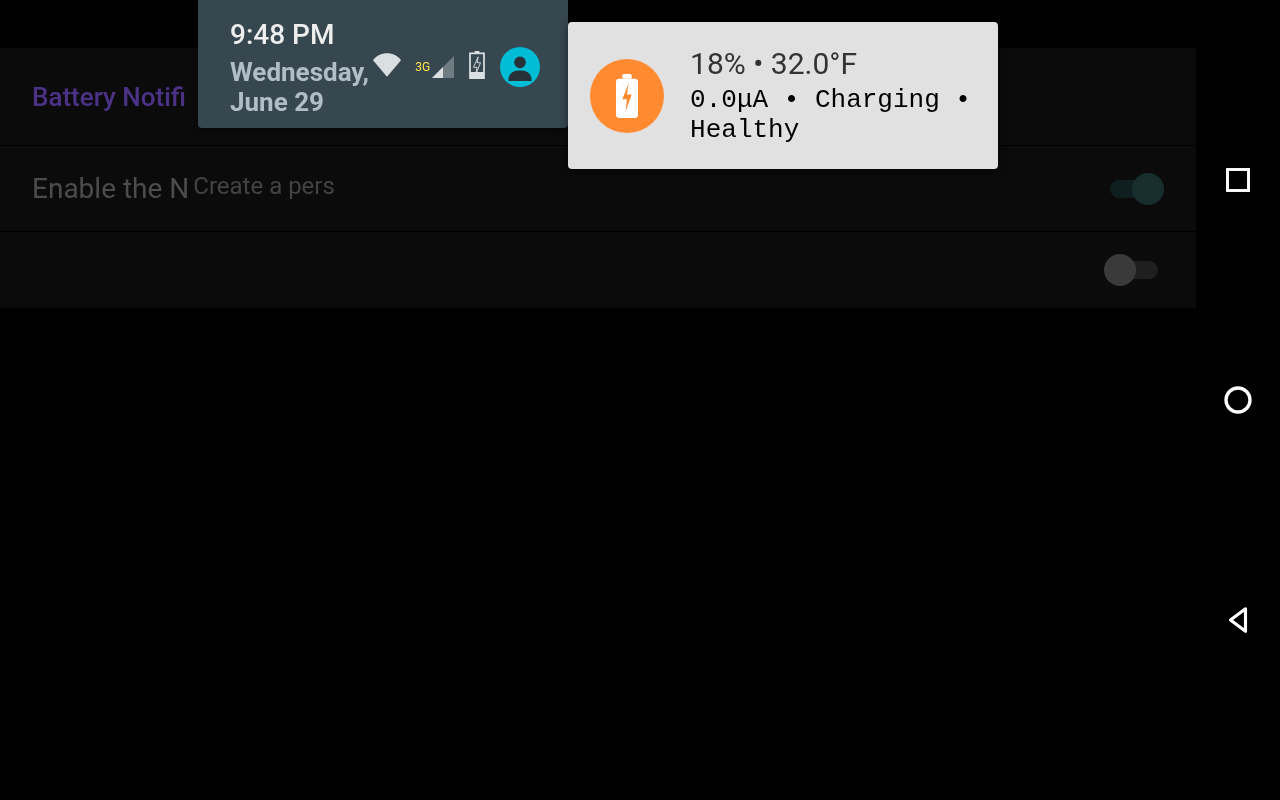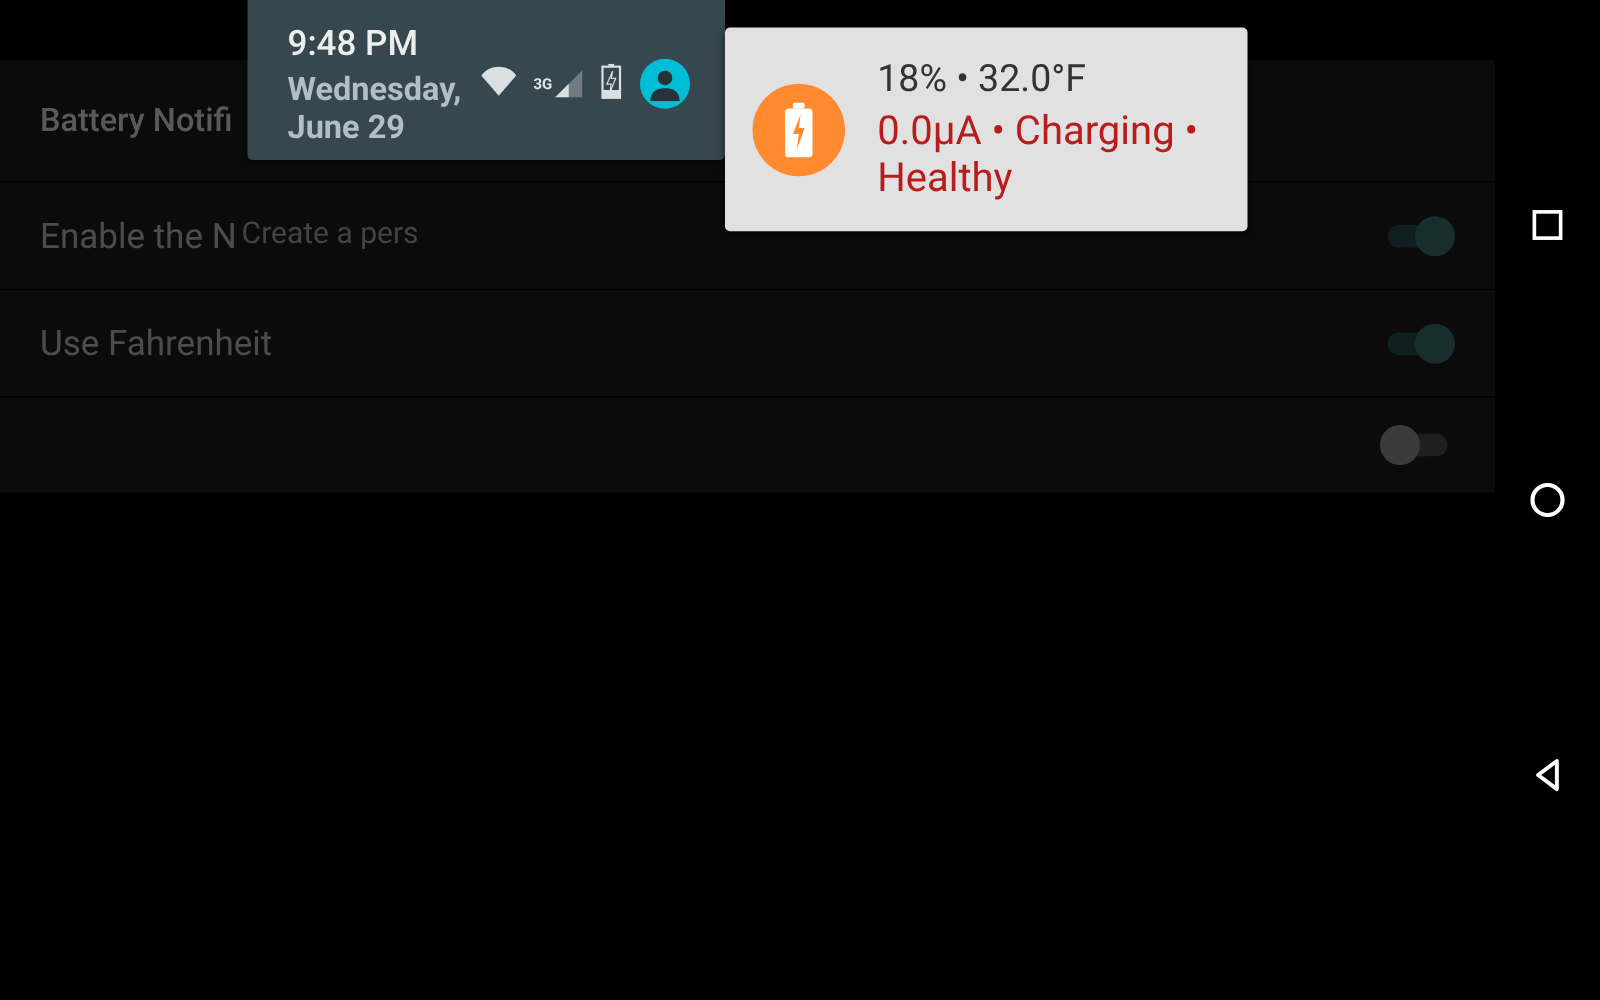--- a/index.html
+++ b/index.html
@@ -29,21 +29,21 @@
     background: #141414;
   }
   .settings-header {
     height: 98px;
     display: flex;
     align-items: center;
     padding-left: 32px;
     border-bottom: 1px solid #000;
   }
   .settings-header-title {
-    color: #a3a3a3;
+    color: #8b5cf6;
     font-size: 26px;
     font-weight: 500;
   }
   .setting-row {
     display: flex;
     align-items: center;
     justify-content: space-between;
     padding: 26px 32px;
     border-bottom: 1px solid #000;
   }
@@ -152,21 +152,21 @@
     height: 74px;
     border-radius: 50%;
     background: #ff8a30;
     display: flex;
     align-items: center;
     justify-content: center;
     flex-shrink: 0;
   }
   .notif-text { display: flex; flex-direction: column; gap: 4px; }
   .notif-title { color: #333333; font-size: 30px; }
-  .notif-sub   { color: #b91c1c; font-size: 32px; }
+  .notif-sub   { color: #000000; font-size: 26px; font-family: Liberation Mono, monospace; }
 
   
   .navbar {
     position: absolute;
     top: 0;
     right: 0;
     width: 84px;
     height: 800px;
     background: #000;
     display: flex;
@@ -196,29 +196,20 @@
       <div class="setting-text">
         <span class="setting-title">Enable the N</span>
         <span class="setting-subtitle">Create a pers</span>
       </div>
       <div class="toggle on">
         <div class="toggle-track"></div>
         <div class="toggle-thumb"></div>
       </div>
     </div>
 
-    <div class="setting-row">
-      <div class="setting-text">
-        <span class="setting-title">Use Fahrenheit</span>
-      </div>
-      <div class="toggle on">
-        <div class="toggle-track"></div>
-        <div class="toggle-thumb"></div>
-      </div>
-    </div>
 
     <div class="setting-row">
       <div class="setting-text">
       </div>
       <div class="toggle off">
         <div class="toggle-track"></div>
         <div class="toggle-thumb"></div>
       </div>
     </div>
   </div>
@@ -232,21 +223,21 @@
       <span class="shade-time">9:48 PM</span>
       <span class="shade-date">Wednesday, June 29</span>
     </div>
     <div class="shade-status-icons">
       <span class="status-icon">
         <svg width="28" height="24" viewBox="0 0 24 20">
             <path fill="#dadfe1" d="M12 20 L0 6 C3 2 7 0 12 0 C17 0 21 2 24 6 Z"></path>
           </svg>
       </span>
       <span class="status-icon" style="display:flex;align-items:center;">
-        <span style="font-size:12px;color:#e5e5e5;font-weight:700;margin-right:2px;">3G</span>
+        <span style="font-size:12px;color:#fde047;font-weight:400;margin-right:2px;">3G</span>
         <svg width="22" height="22" viewBox="0 0 20 20">
           <path fill="#dadfe1" d="M0 20 L20 0 L20 20 Z" fill-opacity="0.35"></path>
           <path fill="#dadfe1" d="M0 20 L10 10 L10 20 Z"></path>
         </svg>
       </span>
       <span class="status-icon">
         <svg width="18" height="28" viewBox="0 0 14 24">
           <rect x="5" y="0" width="4" height="2" fill="#dadfe1"></rect>
           <rect x="1" y="2" width="12" height="22" fill="none" stroke="#dadfe1" stroke-width="1.5"></rect>
           <rect x="1" y="18" width="12" height="6" fill="#dadfe1"></rect>

